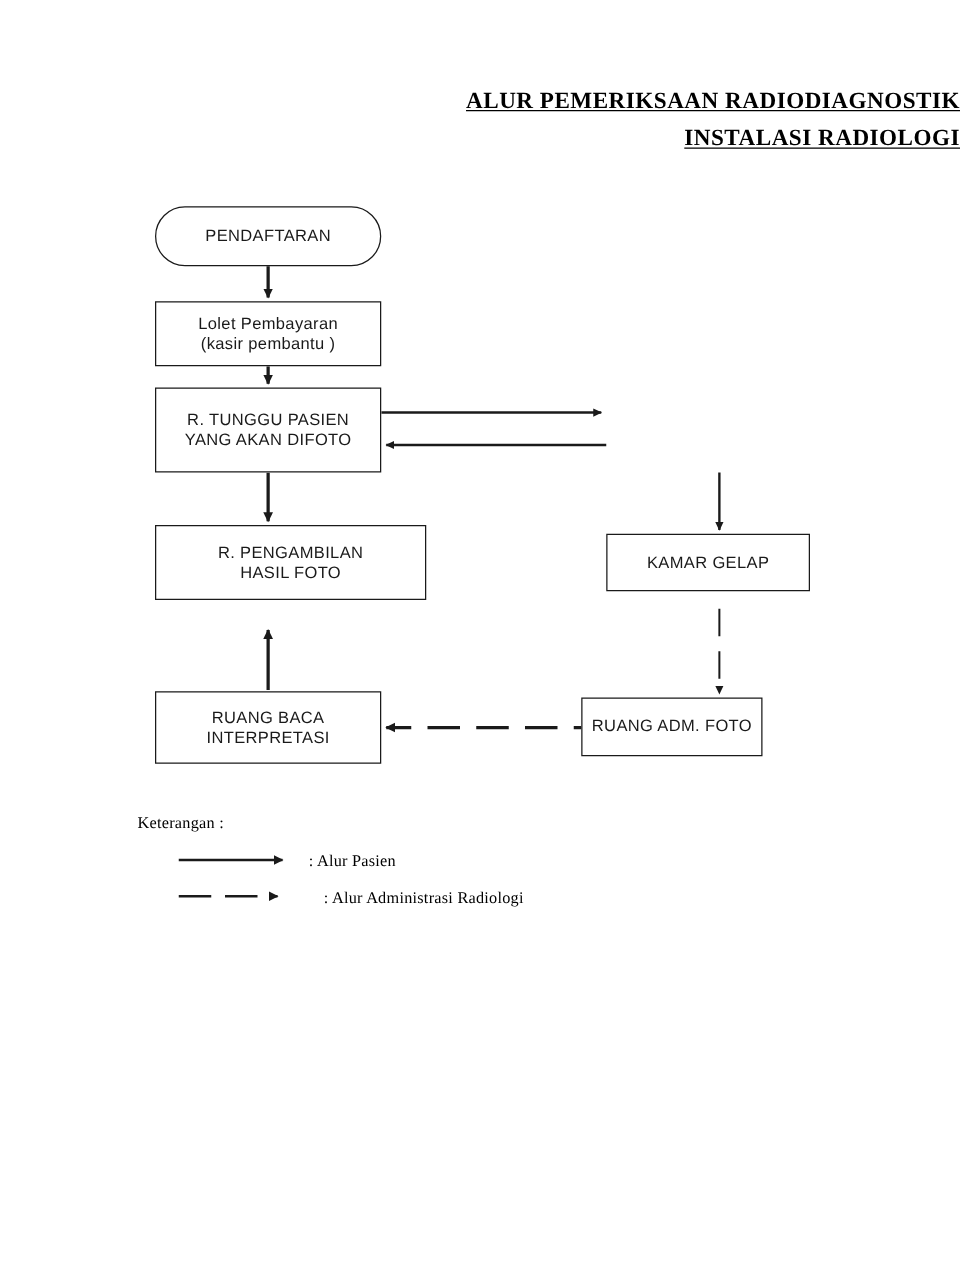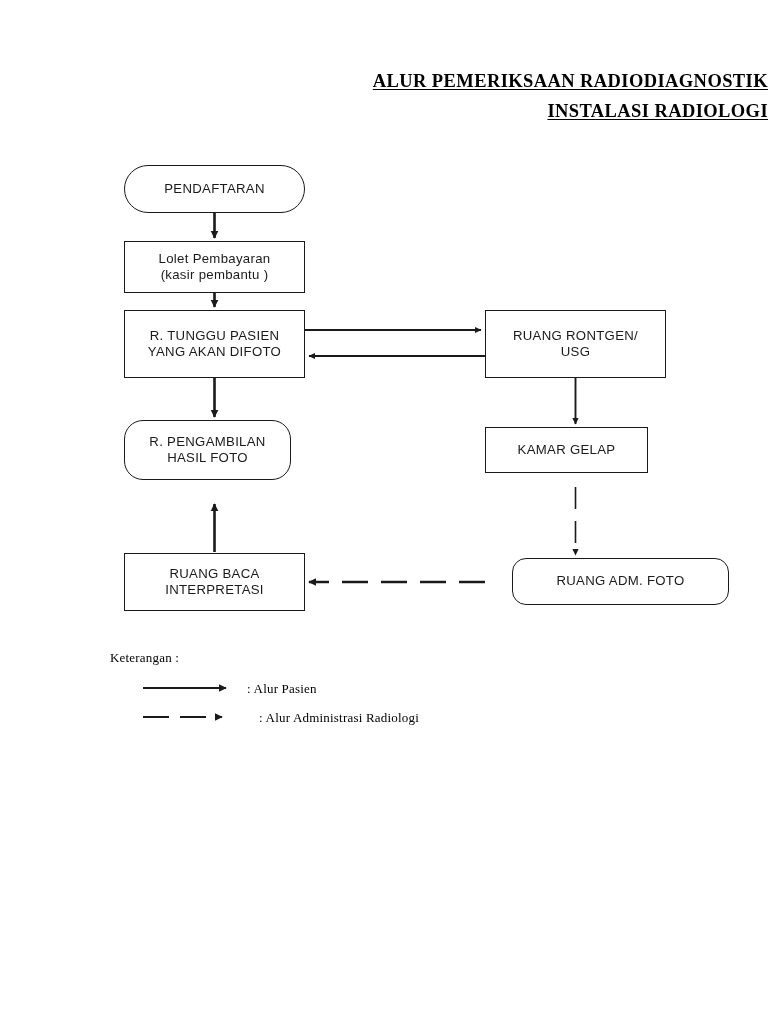--- a/index.html
+++ b/index.html
@@ -159,40 +159,36 @@
   <div class="node" style="left:124px; top:310px; width:181px; height:68px;">
     <span class="node-text">R. TUNGGU PASIEN
 YANG AKAN DIFOTO</span>
   </div>
 
   <div class="node" style="left:124px; top:241px; width:181px; height:52px;">
     <span class="node-text">Lolet  Pembayaran
 (kasir pembantu )</span>
   </div>
 
-  <div class="node" style="left:124px; top:420px; width:167px; height:60px;border-radius:19px;">
+  <div class="node" style="left:124px; top:420px; width:217px; height:60px;">
     <span class="node-text">R. PENGAMBILAN
 HASIL  FOTO</span>
   </div>
 
   <div class="node" style="left:124px; top:553px; width:181px; height:58px;">
     <span class="node-text">RUANG  BACA
 INTERPRETASI</span>
   </div>
 
-  <div class="node" style="left:485px; top:310px; width:181px; height:68px;">
-    <span class="node-text">RUANG  RONTGEN/
-USG</span>
-  </div>
 
   <div class="node" style="left:485px; top:427px; width:163px; height:46px;">
     <span class="node-text">KAMAR  GELAP</span>
   </div>
 
-  <div class="node" style="left:512px; top:558px; width:217px; height:47px;border-radius:14px;">
+  <div class="node" style="left:465px; top:558px; width:145px; height:47px;">
     <span class="node-text">RUANG  ADM. FOTO</span>
   </div>
 
   <div class="legend">
     <div class="legend-title">Keterangan :</div>
 
     <svg id="legend-svg" viewBox="0 0 768 1024" xmlns="http://www.w3.org/2000/svg">
       <defs>
         <marker id="lg-ah" markerWidth="9" markerHeight="9" refX="7.2" refY="4.5" orient="auto" markerUnits="userSpaceOnUse">
           <path d="M0,0.6 L8,4.5 L0,8.4 z" fill="#1a1a1a"></path>

